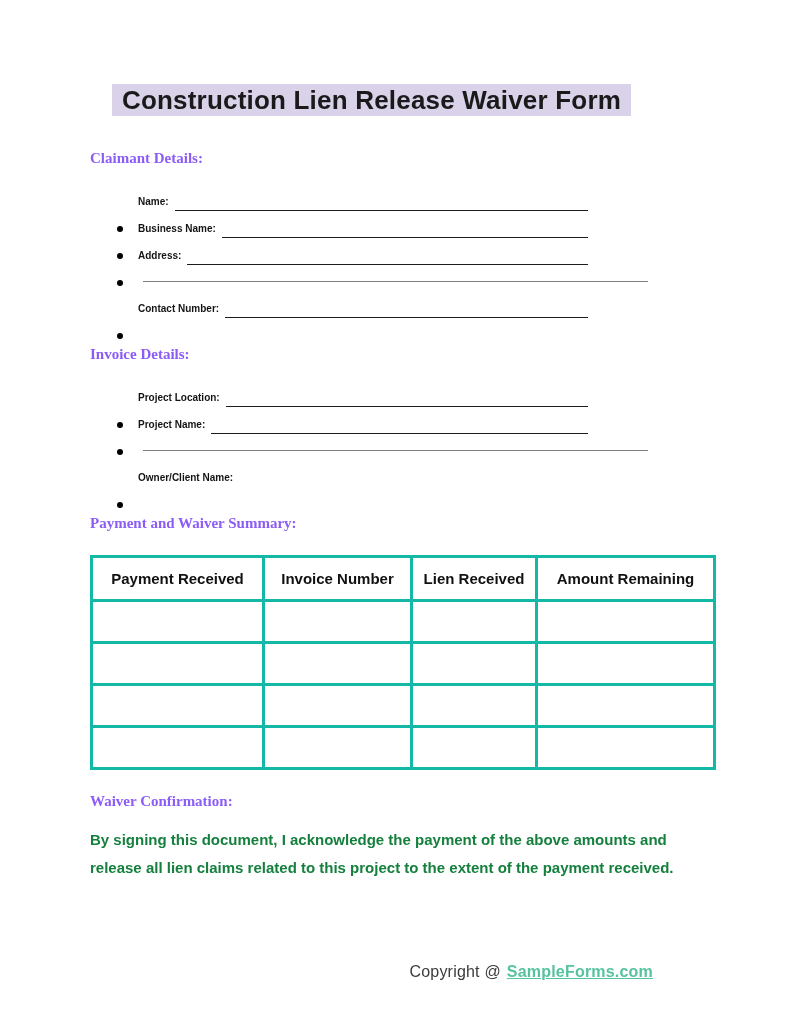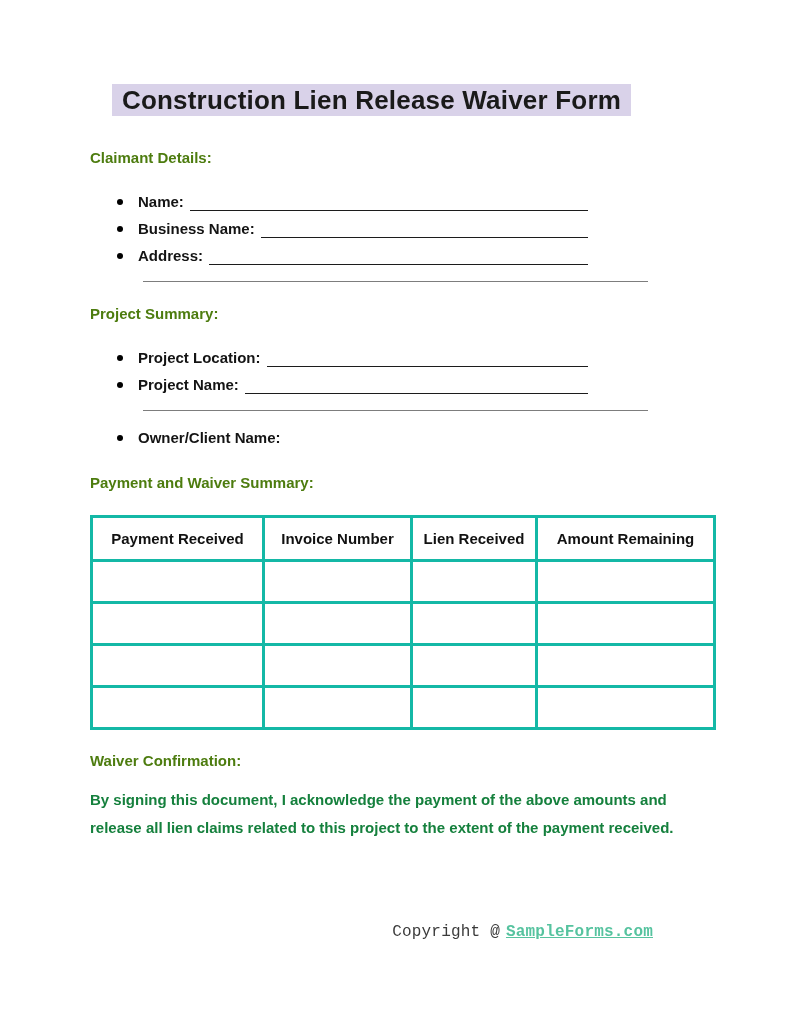--- a/index.html
+++ b/index.html
@@ -19,33 +19,34 @@
     background:var(--hl, #d9d2e9);
     color:#1a1a1a;
     font-size:26px; font-weight:bold;
     line-height:32px;
     padding:0 10px;
     letter-spacing:0.2px;
   }
   
   .sec-heading {
     font-size:15px; font-weight:bold;
-    line-height:20px; color:#4d7c0f;
+    line-height:20px; color:#8b5cf6;font-family:Liberation Serif, serif;
   }
   .h-claimant { margin-top:32px; }
   .h-project  { margin-top:22px; }
   .h-payment  { margin-top:22px; }
   .h-waiver   { margin-top:21px; }
   
   .fields { margin-top:20px; }
   .field-row {
     display:flex;
     padding-left:25px;
     height:27px; line-height:27px;
-    font-size:15px;
+    font-size:10px;
+    align-items:flex-end;
   }
   .bullet { width:23px; flex:none; position:relative; }
   .bullet::before {
     content:"";
     position:absolute; left:2px; top:11px;
     width:6px; height:6px; border-radius:50%;
     background:#000;
   }
   .field-label { font-weight:bold; white-space:nowrap; }
   .field-line {
@@ -85,21 +86,20 @@
     font-size:15px; font-weight:bold;
     line-height:28px;
     color:#15803d;
   }
   
   .footer {
     margin-top:81px;
     text-align:right;
     font-size:16px;
     letter-spacing:0.2px;
-    font-family:Liberation Mono, monospace;
   }
   .copyright { color:var(--footer, #3b3b3b); margin-right:6px; }
   .footer-link {
     color:var(--link, #56c39f);
     font-weight:bold;
     text-decoration:underline;
     cursor:pointer;
   }
 </style>
 </head>
@@ -122,23 +122,28 @@
       <span class="bullet"></span>
       <span class="field-label">Business Name:</span>
       <span class="field-line"></span>
     </div>
     <div class="field-row">
       <span class="bullet"></span>
       <span class="field-label">Address:</span>
       <span class="field-line"></span>
     </div>
     <div class="cont-line"></div>
-  </div>
-
-  <div class="sec-heading h-project">Project Summary:</div>
+    <div class="field-row">
+      <span class="bullet"></span>
+      <span class="field-label">Contact Number:</span>
+      <span class="field-line"></span>
+    </div>
+  </div>
+
+  <div class="sec-heading h-project">Invoice Details:</div>
   <div class="fields">
     <div class="field-row">
       <span class="bullet"></span>
       <span class="field-label">Project Location:</span>
       <span class="field-line"></span>
     </div>
     <div class="field-row">
       <span class="bullet"></span>
       <span class="field-label">Project Name:</span>
       <span class="field-line"></span>

